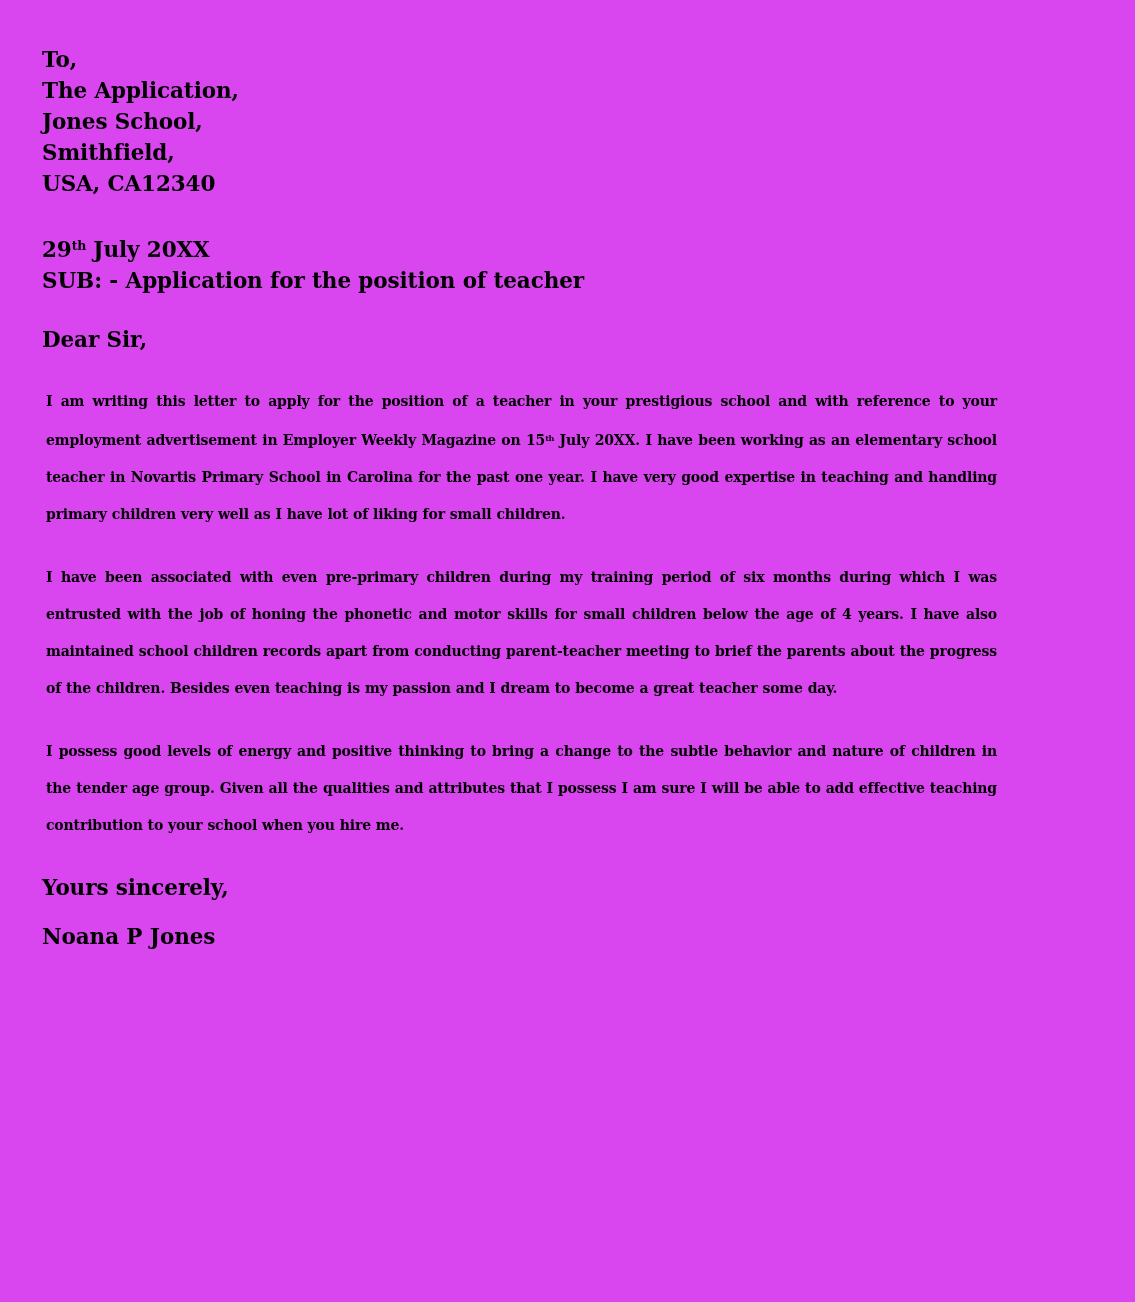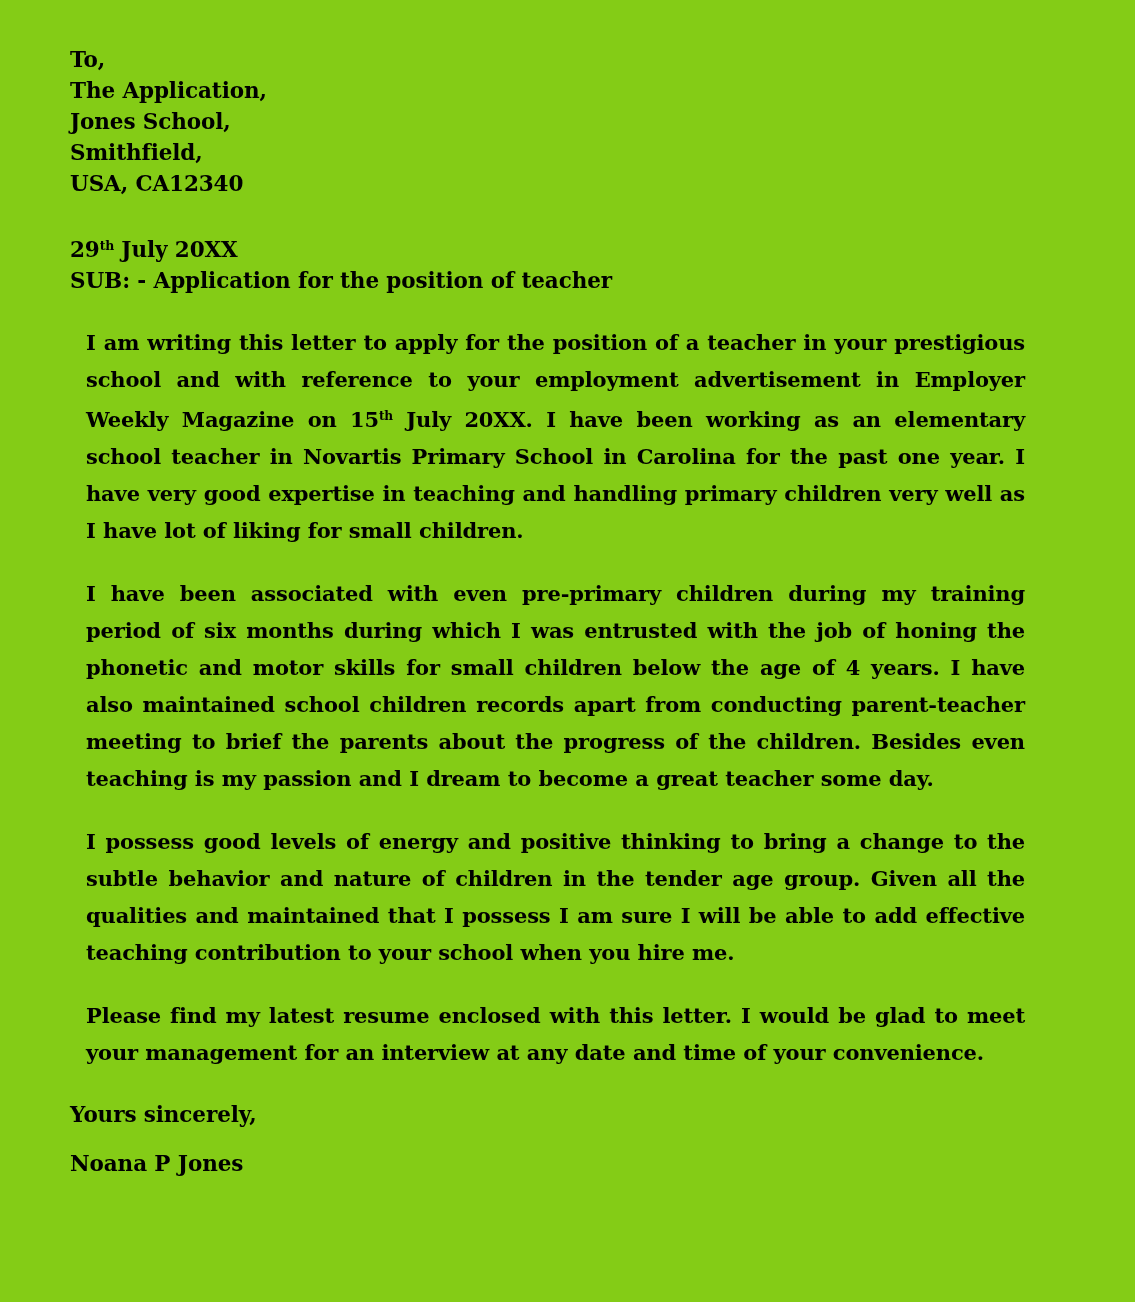--- a/index.html
+++ b/index.html
@@ -13,23 +13,23 @@
     height: 1302px;
     overflow: hidden;
     font-family: "DejaVu Serif", "Liberation Serif", serif;
     color: #000000;
   }
 
   .page {
     position: relative;
     width: 1135px;
     height: 1302px;
-    background: #84cc16;
+    background: #d946ef;
     box-sizing: border-box;
-    padding: 44px 110px 0 70px;
+    padding: 44px 110px 0 42px;
   }
 
   .letter {
     width: 955px;
   }
 
   
   .address-block {
     font-size: 21.5px;
     font-weight: bold;
@@ -64,28 +64,28 @@
     font-size: 21.5px;
     font-weight: bold;
     line-height: 31px;
     letter-spacing: -0.1px;
     margin: 0 0 28px 0;
     white-space: pre;
   }
 
   
   .body-copy {
-    font-size: 21px;
+    font-size: 14px;
     font-weight: bold;
     line-height: 37px;
     text-align: justify;
     text-justify: inter-word;
     letter-spacing: -0.15px;
     word-spacing: 0.2px;
-    margin: 0 0 26px 16px;
+    margin: 0 0 26px 4px;
     hyphens: none;
   }
   .body-copy:last-of-type {
     margin-bottom: 0;
   }
 
   
   .closing-block {
     font-size: 21.5px;
     font-weight: bold;
@@ -110,28 +110,28 @@
       <div class="address-line">Jones School,</div>
       <div class="address-line">Smithfield,</div>
       <div class="address-line">USA, CA12340</div>
     </div>
 
     <div class="meta-block">
       <div class="meta-line"><span>29</span><span class="ordsup">th</span><span> July 20XX</span></div>
       <div class="meta-line">SUB: - Application for the position of teacher</div>
     </div>
 
+    <div class="salutation">Dear Sir,</div>
 
     <p class="body-copy"><span>I am writing this letter to apply for the position of a teacher in your prestigious school and with reference to your employment advertisement in Employer Weekly Magazine on 15</span><span class="ordsup">th</span><span> July 20XX. I have been working as an elementary school teacher in Novartis Primary School in Carolina for the past one year. I have very good expertise in teaching and handling primary children very well as I have lot of liking for small children.</span></p>
 
     <p class="body-copy">I have been associated with even pre-primary children during my training period of six months during which I was entrusted with the job of honing the phonetic and motor skills for small children below the age of 4 years. I have also maintained school children records apart from conducting parent-teacher meeting to brief the parents about the progress of the children. Besides even teaching is my passion and I dream to become a great teacher some day.</p>
 
-    <p class="body-copy">I possess good levels of energy and positive thinking to bring a change to the subtle behavior and nature of children in the tender age group. Given all the qualities and maintained that I possess I am sure I will be able to add effective teaching contribution to your school when you hire me.</p>
+    <p class="body-copy">I possess good levels of energy and positive thinking to bring a change to the subtle behavior and nature of children in the tender age group. Given all the qualities and attributes that I possess I am sure I will be able to add effective teaching contribution to your school when you hire me.</p>
 
-    <p class="body-copy">Please find my latest resume enclosed with this letter. I would be glad to meet your management for an interview at any date and time of your convenience.</p>
 
     <div class="closing-block">
       <div class="closing-line">Yours sincerely,</div>
       <div class="closing-line">Noana P Jones</div>
     </div>
 
   </div>
 </div>
 
 </body></html>

